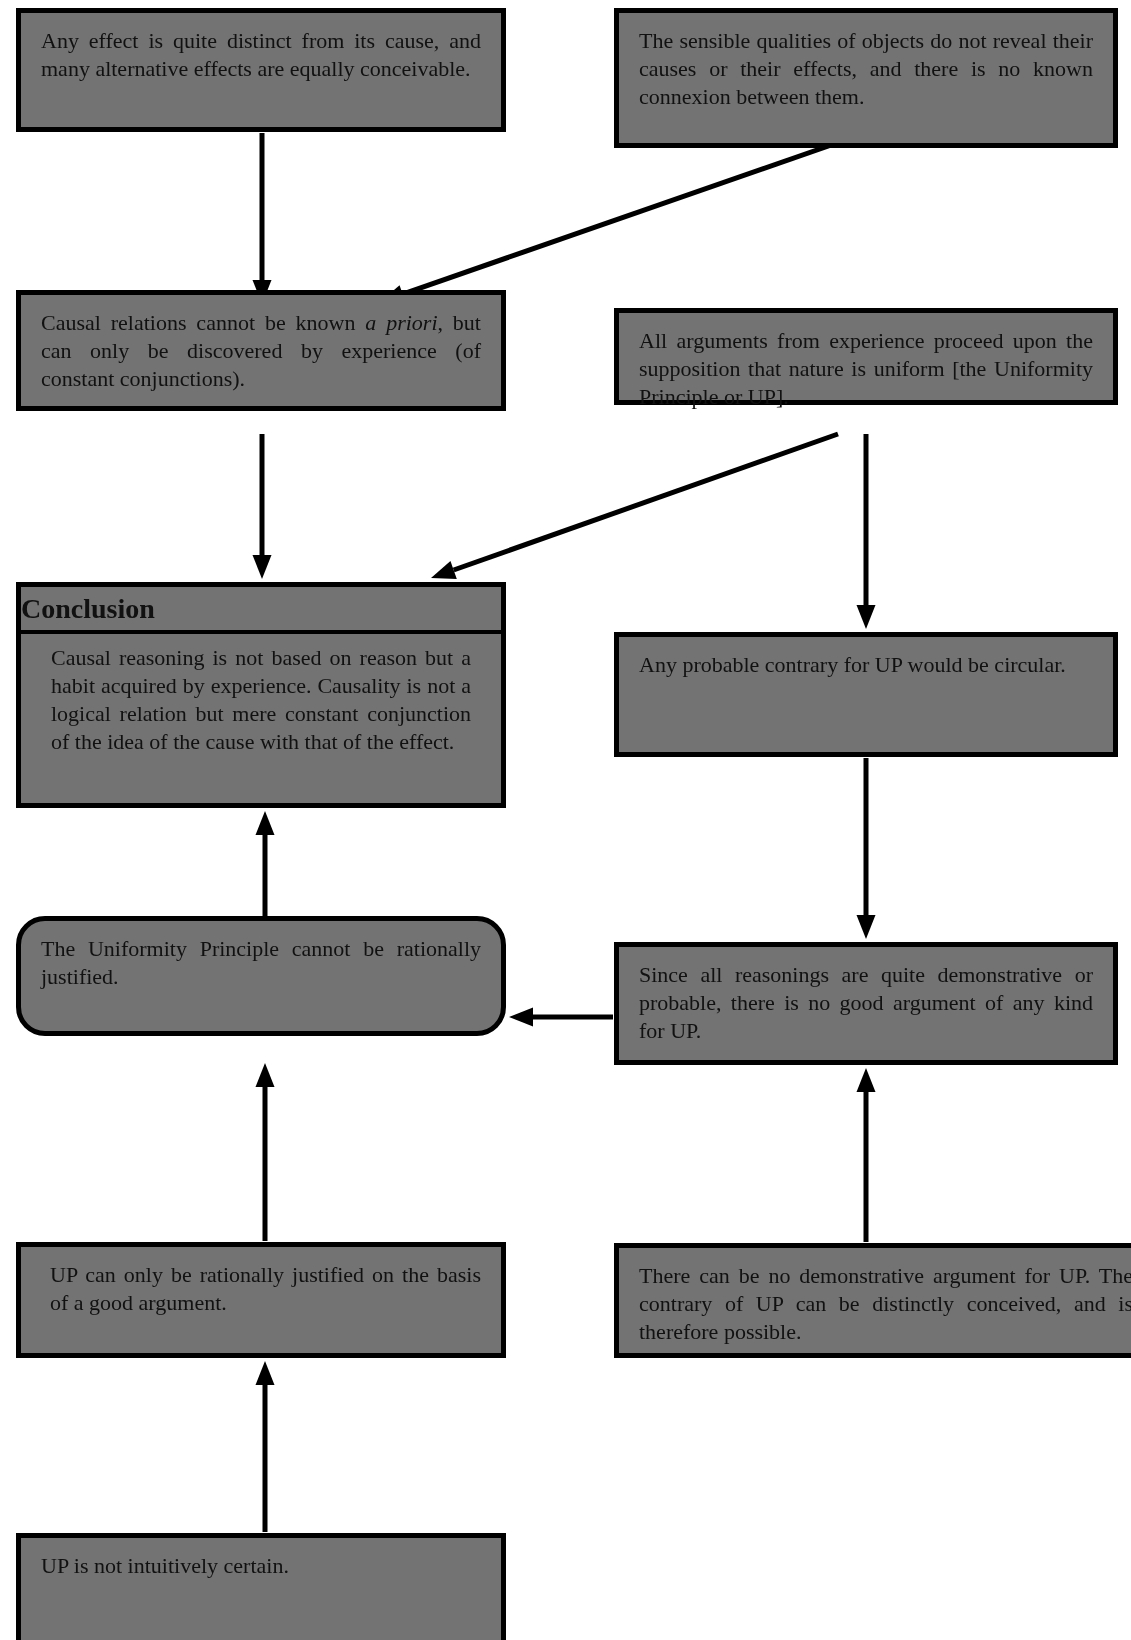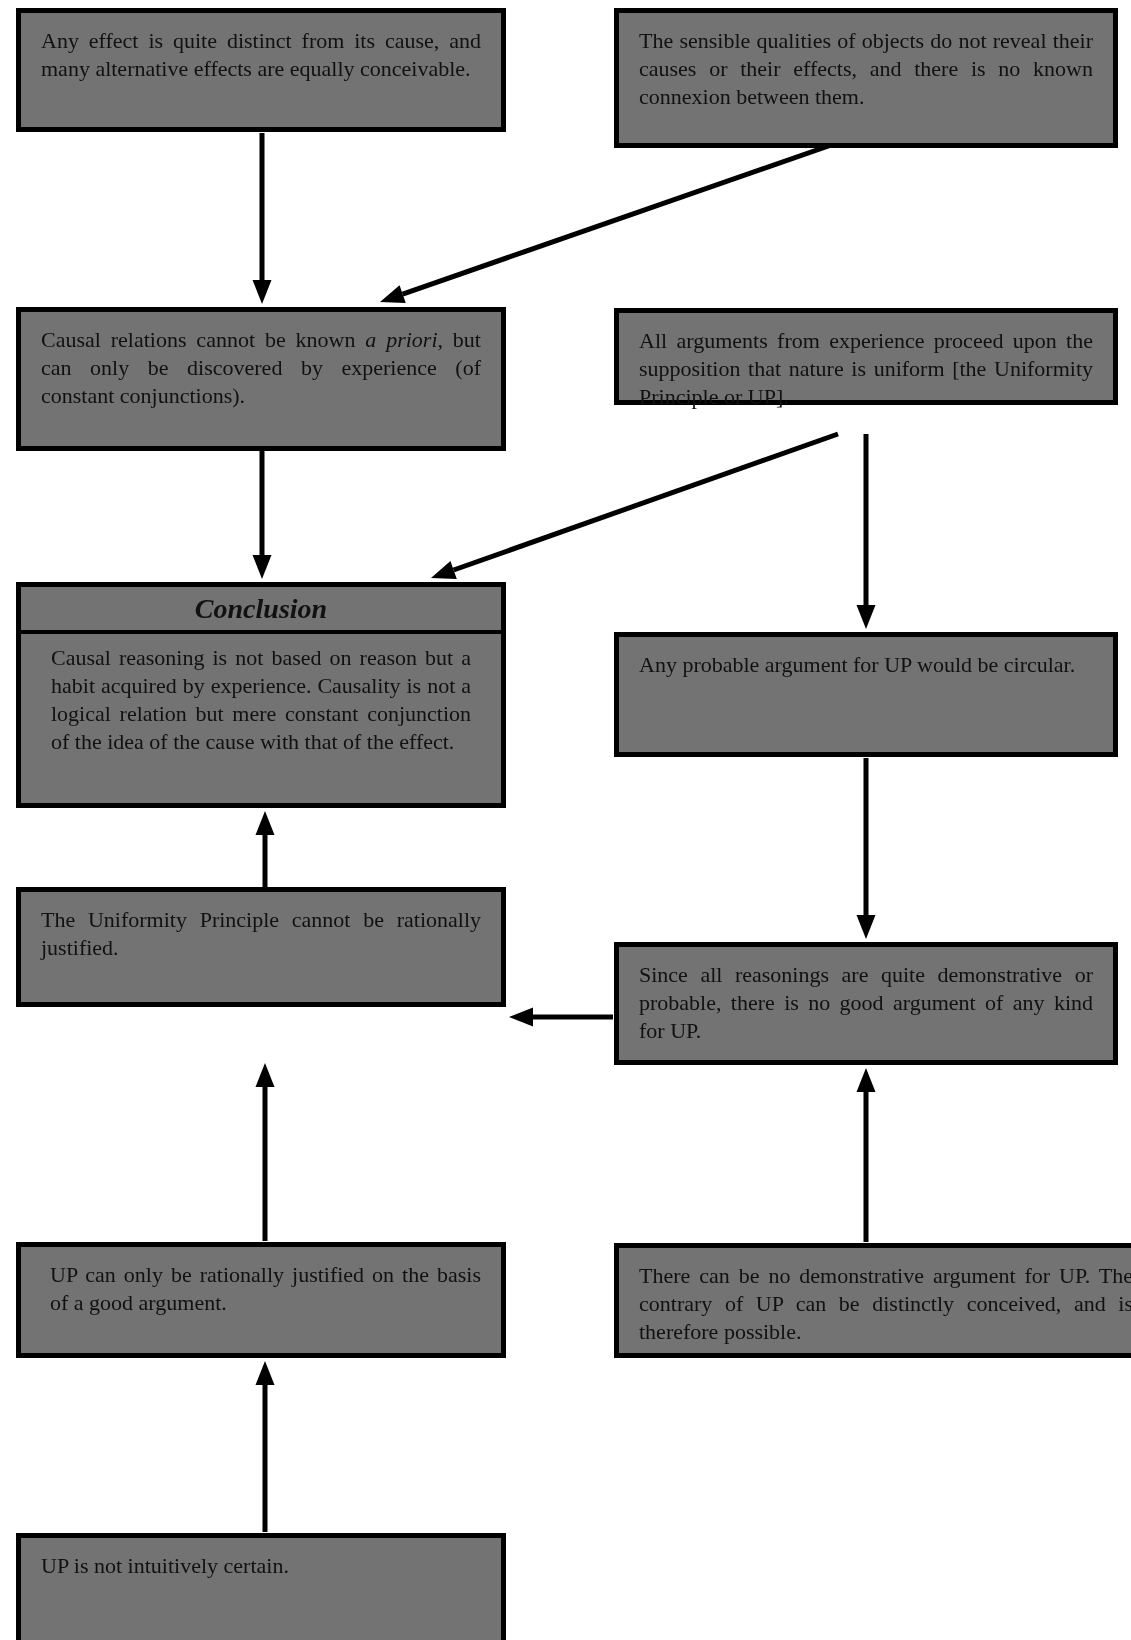--- a/index.html
+++ b/index.html
@@ -19,38 +19,37 @@
     background:#737373;
     z-index:1;
     font-size:22px;
     line-height:28px;
     text-align:justify;
     padding:14px 20px;
   }
   
   #n-any-effect        {left:16px;  top:8px;    width:490px; height:124px;}
   #n-sensible-qualities{left:614px; top:8px;    width:504px; height:140px;}
-  #n-causal-relations  {left:16px;  top:307px;  width:490px; height:144px;}
+  #n-causal-relations  {left:16px;  top:290px;  width:490px; height:121px;}
   #n-all-arguments-up  {left:614px; top:308px;  width:504px; height:97px;}
   #n-conclusion        {left:16px;  top:582px;  width:490px; height:226px; padding:0;}
   #n-probable-circular {left:614px; top:632px;  width:504px; height:125px;}
-  #n-up-not-justified  {left:16px;  top:887px;  width:490px; height:120px;}
+  #n-up-not-justified  {left:16px;  top:916px;  width:490px; height:120px;border-radius:29px;}
   #n-no-good-argument  {left:614px; top:942px;  width:504px; height:123px;}
   #n-up-needs-argument {left:16px;  top:1242px; width:490px; height:116px;padding-left:29px;}
   #n-no-demonstrative  {left:614px; top:1243px; width:544px; height:115px;}
   #n-up-not-intuitive  {left:16px;  top:1533px; width:490px; height:116px;}
 
   .conclusion-head{
     border-bottom:4px solid #000;
-    text-align:center;
+    text-align:left;
     font-weight:bold;
     font-size:28px;
     line-height:32px;
     padding:6px 0 5px 0;
-    font-style:italic;
   }
   .conclusion-body{
     padding:10px 30px;
     text-align:justify;
   }
   .italic{font-style:italic;}
 </style>
 </head>
 <body>
 
@@ -118,21 +117,21 @@
   <div class="node" id="n-all-arguments-up">
     <span>All arguments from experience proceed upon the supposition that nature is uniform [the Uniformity Principle or UP].</span>
   </div>
 
   <div class="node" id="n-conclusion">
     <div class="conclusion-head">Conclusion</div>
     <div class="conclusion-body">Causal reasoning is not based on reason but a habit acquired by experience. Causality is not a logical relation but mere constant conjunction of the idea of the cause with that of the effect.</div>
   </div>
 
   <div class="node" id="n-probable-circular">
-    <span>Any probable argument for UP would be circular.</span>
+    <span>Any probable contrary for UP would be circular.</span>
   </div>
 
   <div class="node" id="n-up-not-justified">
     <span>The Uniformity Principle cannot be rationally justified.</span>
   </div>
 
   <div class="node" id="n-no-good-argument">
     <span>Since all reasonings are quite demonstrative or probable, there is no good argument of any kind for UP.</span>
   </div>
 

